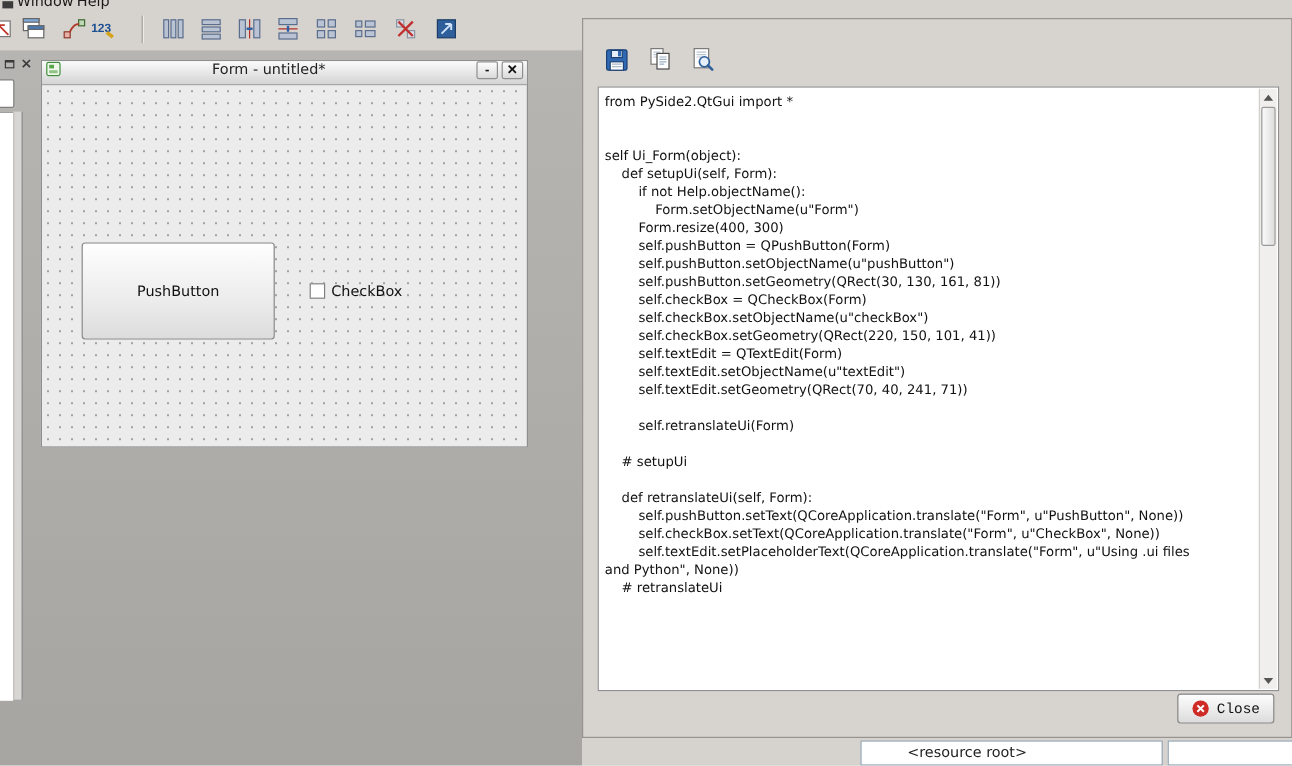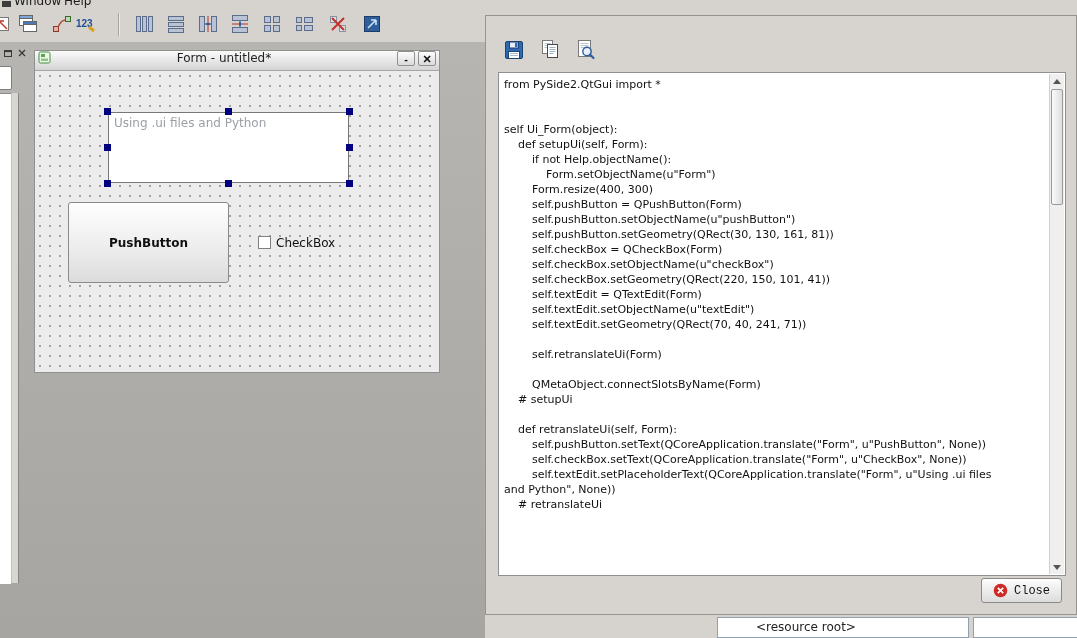--- a/index.html
+++ b/index.html
@@ -42,21 +42,21 @@
   .form-client{position:absolute;left:3px;top:21px;width:400px;height:299px;
                background-image:radial-gradient(circle,#a2a2a2 1px,rgba(0,0,0,0) 1.3px);
                background-size:10px 10px;background-position:7px 9px;}
   .sel-group{position:absolute;left:70px;top:40px;width:241px;height:71px;}
   .w-textedit{position:absolute;inset:0;background:#fff;border:1px solid #777;box-sizing:border-box;
               padding:3px 5px;font-size:12px;color:#9aa0a5;}
   .handle{position:absolute;width:7px;height:7px;background:#00007f;}
   .w-pushbutton{position:absolute;left:30px;top:130px;width:161px;height:81px;box-sizing:border-box;
                 border:1px solid #8a8a8a;border-radius:3px;
                 background:linear-gradient(#fefefe,#ececec 60%,#dcdcdc);
-                display:flex;align-items:center;justify-content:center;font-size:12px;color:#111;font-weight:bold;}
+                display:flex;align-items:center;justify-content:center;font-size:12px;color:#111;}
   .w-checkbox{position:absolute;left:220px;top:150px;width:101px;height:41px;
               display:flex;align-items:center;gap:5px;font-size:12px;color:#111;}
   .cb-box{width:13px;height:13px;background:#fff;border:1px solid #808080;box-sizing:border-box;}
 
   
   .code-dialog{position:absolute;left:485px;top:15px;width:592px;height:600px;background:#d7d3ce;
                border:1px solid #97938f;box-sizing:border-box;}
   .dlg-toolbar{position:absolute;left:14px;top:20px;display:flex;gap:8px;}
   .dbtn{width:28px;height:28px;background:none;border:0;padding:1px;
         display:flex;align-items:center;justify-content:center;}
@@ -220,33 +220,20 @@
       <svg width="13" height="13">
         <rect x="1" y="1" width="11" height="11" rx="1.5" fill="#eef7ea" stroke="#3f8f3a"></rect>
         <rect x="3" y="3" width="4" height="3" fill="#57a64a"></rect>
         <rect x="3" y="7.5" width="7" height="2.5" fill="#8fc486"></rect>
       </svg>
       <span class="form-title">Form - untitled*</span>
       <button class="tb-btn">-</button>
       <button class="tb-btn">✕</button>
     </div>
     <div class="form-client">
-      <div class="sel-group">
-        <div class="w-textedit">
-          <span>Using .ui files and Python</span>
-        </div>
-        <div class="handle" style="left:-4px;top:-4px"></div>
-        <div class="handle" style="left:117px;top:-4px"></div>
-        <div class="handle" style="left:238px;top:-4px"></div>
-        <div class="handle" style="left:-4px;top:32px"></div>
-        <div class="handle" style="left:238px;top:32px"></div>
-        <div class="handle" style="left:-4px;top:68px"></div>
-        <div class="handle" style="left:117px;top:68px"></div>
-        <div class="handle" style="left:238px;top:68px"></div>
-      </div>
       <div class="w-pushbutton">PushButton</div>
       <div class="w-checkbox">
         <span class="cb-box"></span>
         <span>CheckBox</span>
       </div>
     </div>
   </div>
 
   <div class="code-dialog">
     <div class="dlg-toolbar">
@@ -292,21 +279,20 @@
           <div class="code-line">        self.pushButton.setGeometry(QRect(30, 130, 161, 81))</div>
           <div class="code-line">        self.checkBox = QCheckBox(Form)</div>
           <div class="code-line">        self.checkBox.setObjectName(u"checkBox")</div>
           <div class="code-line">        self.checkBox.setGeometry(QRect(220, 150, 101, 41))</div>
           <div class="code-line">        self.textEdit = QTextEdit(Form)</div>
           <div class="code-line">        self.textEdit.setObjectName(u"textEdit")</div>
           <div class="code-line">        self.textEdit.setGeometry(QRect(70, 40, 241, 71))</div>
           <div class="code-line"></div>
           <div class="code-line">        self.retranslateUi(Form)</div>
           <div class="code-line"></div>
-          <div class="code-line">        QMetaObject.connectSlotsByName(Form)</div>
           <div class="code-line">    # setupUi</div>
           <div class="code-line"></div>
           <div class="code-line">    def retranslateUi(self, Form):</div>
           <div class="code-line">        self.pushButton.setText(QCoreApplication.translate("Form", u"PushButton", None))</div>
           <div class="code-line">        self.checkBox.setText(QCoreApplication.translate("Form", u"CheckBox", None))</div>
           <div class="code-line">        self.textEdit.setPlaceholderText(QCoreApplication.translate("Form", u"Using .ui files</div>
           <div class="code-line">and Python", None))</div>
           <div class="code-line">    # retranslateUi</div>
         </div>
       <div class="vscrollbar">

